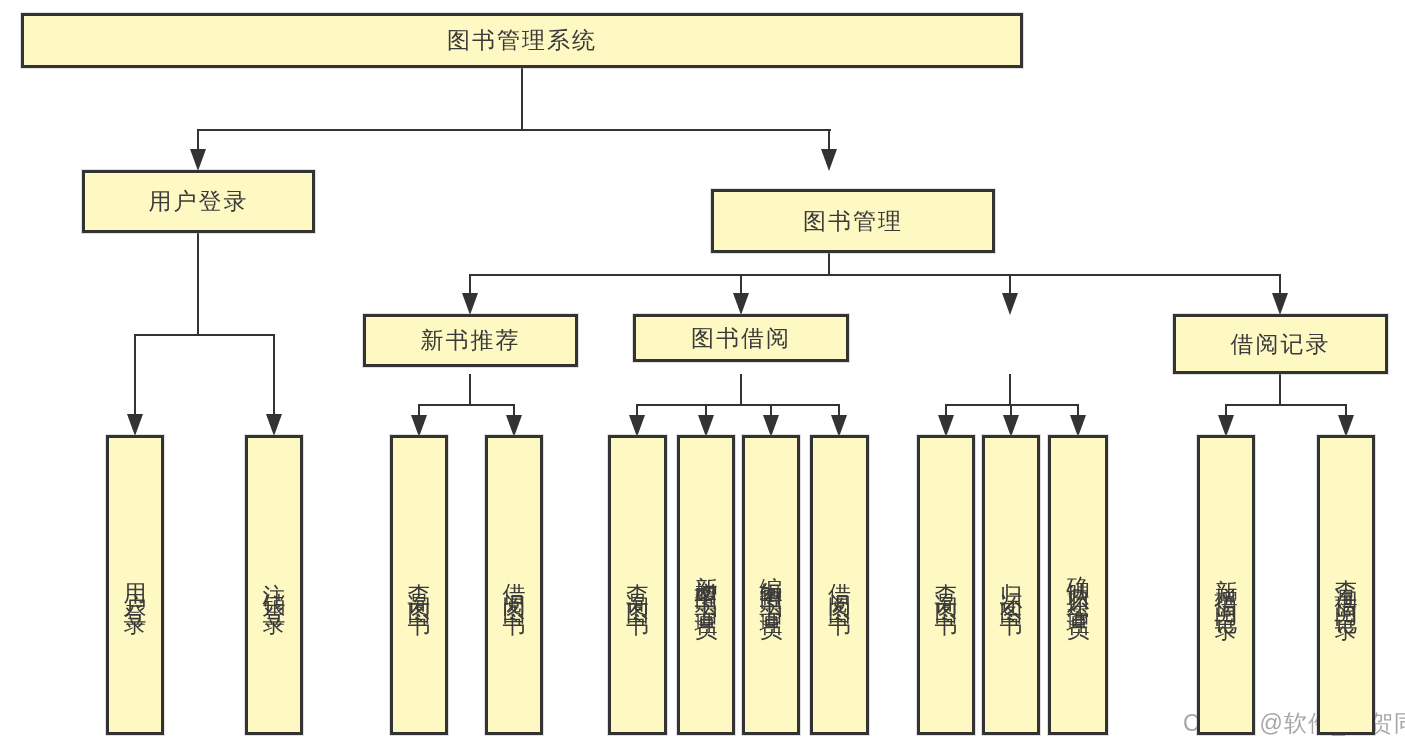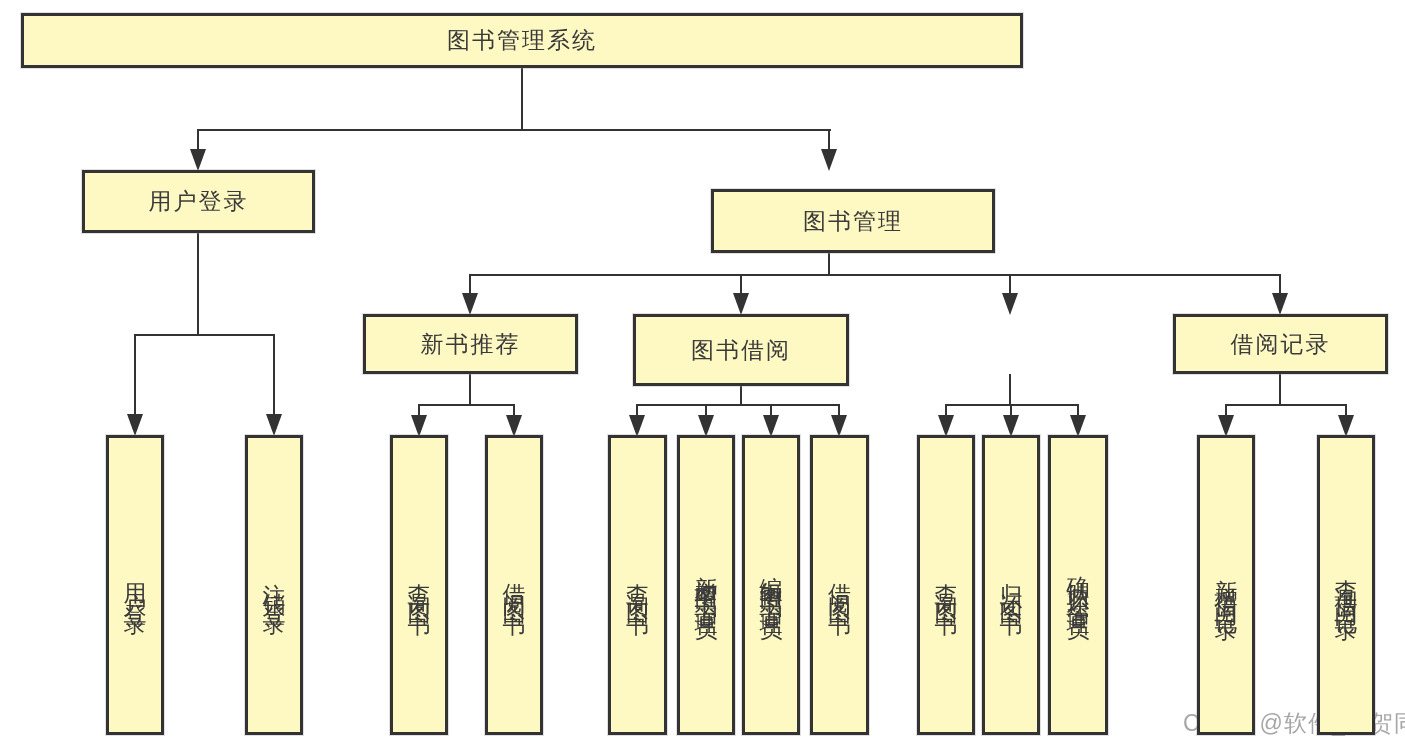--- a/index.html
+++ b/index.html
@@ -104,22 +104,22 @@
     <div class="arrow" style="left: 763px; top: 415px;"></div>
     <div class="arrow" style="left: 831px; top: 415px;"></div>
     <div class="arrow" style="left: 938px; top: 415px;"></div>
     <div class="arrow" style="left: 1003px; top: 415px;"></div>
     <div class="arrow" style="left: 1070px; top: 415px;"></div>
     <div class="arrow" style="left: 1218px; top: 415px;"></div>
     <div class="arrow" style="left: 1338px; top: 415px;"></div>
     <div class="node h" style="left: 21px; top: 13px; width: 1002px; height: 55px;">图书管理系统</div>
     <div class="node h" style="left: 82px; top: 170px; width: 233px; height: 63px;">用户登录</div>
     <div class="node h" style="left: 711px; top: 169px; width: 284px; height: 64px; margin-top: 20px;">图书管理</div>
-    <div class="node h" style="left: 363px; top: 314px; width: 215px; height: 60px;">新书推荐</div>
-    <div class="node h" style="left: 633px; top: 314px; width: 216px; height: 72px;">图书借阅</div>
+    <div class="node h" style="left: 363px; top: 314px; width: 215px; height: 53px;">新书推荐</div>
+    <div class="node h" style="left: 633px; top: 314px; width: 216px; height: 48px;">图书借阅</div>
     <div class="node h" style="left: 1173px; top: 314px; width: 215px; height: 60px;">借阅记录</div>
     <div class="node v sp-short" style="left: 106px; top: 435px; width: 58px; height: 300px;">用户登录</div>
     <div class="node v sp-short" style="left: 245px; top: 435px; width: 58px; height: 300px;">注销登录</div>
     <div class="node v sp-short" style="left: 390px; top: 435px; width: 58px; height: 300px;">查询图书</div>
     <div class="node v sp-short" style="left: 485px; top: 435px; width: 58px; height: 300px;">借阅图书</div>
     <div class="node v sp-short" style="left: 608px; top: 435px; width: 59px; height: 300px;">查询图书</div>
     <div class="node v sp-long" style="left: 677px; top: 435px; width: 58px; height: 300px;">新增图书（管理员）</div>
     <div class="node v sp-long" style="left: 742px; top: 435px; width: 58px; height: 300px;">编辑图书（管理员）</div>
     <div class="node v sp-short" style="left: 810px; top: 435px; width: 59px; height: 300px;">借阅图书</div>
     <div class="node v sp-short" style="left: 917px; top: 435px; width: 58px; height: 300px;">查询图书</div>

